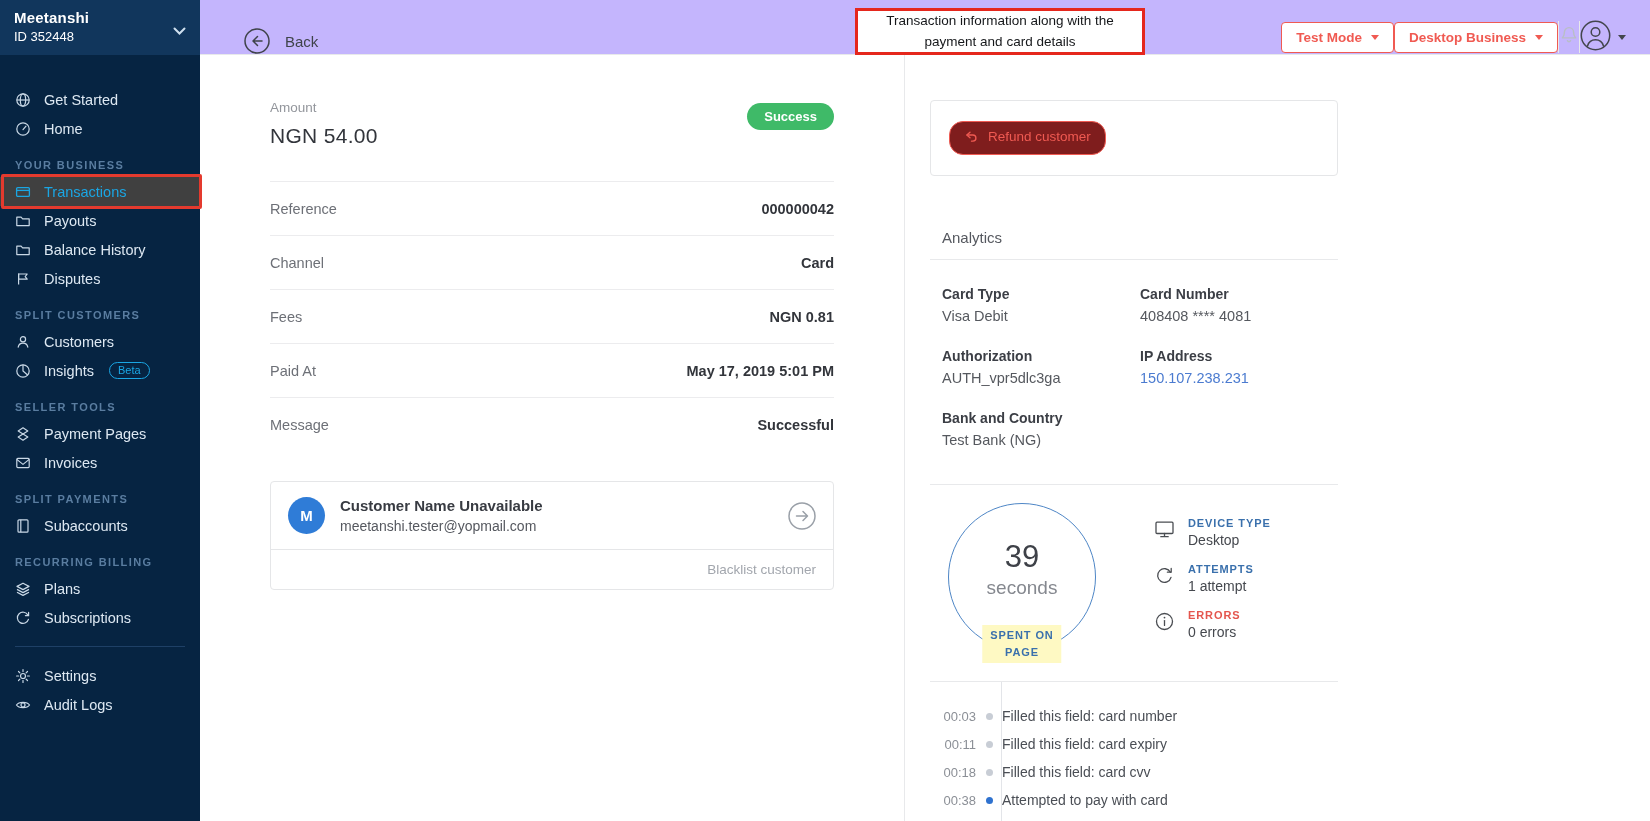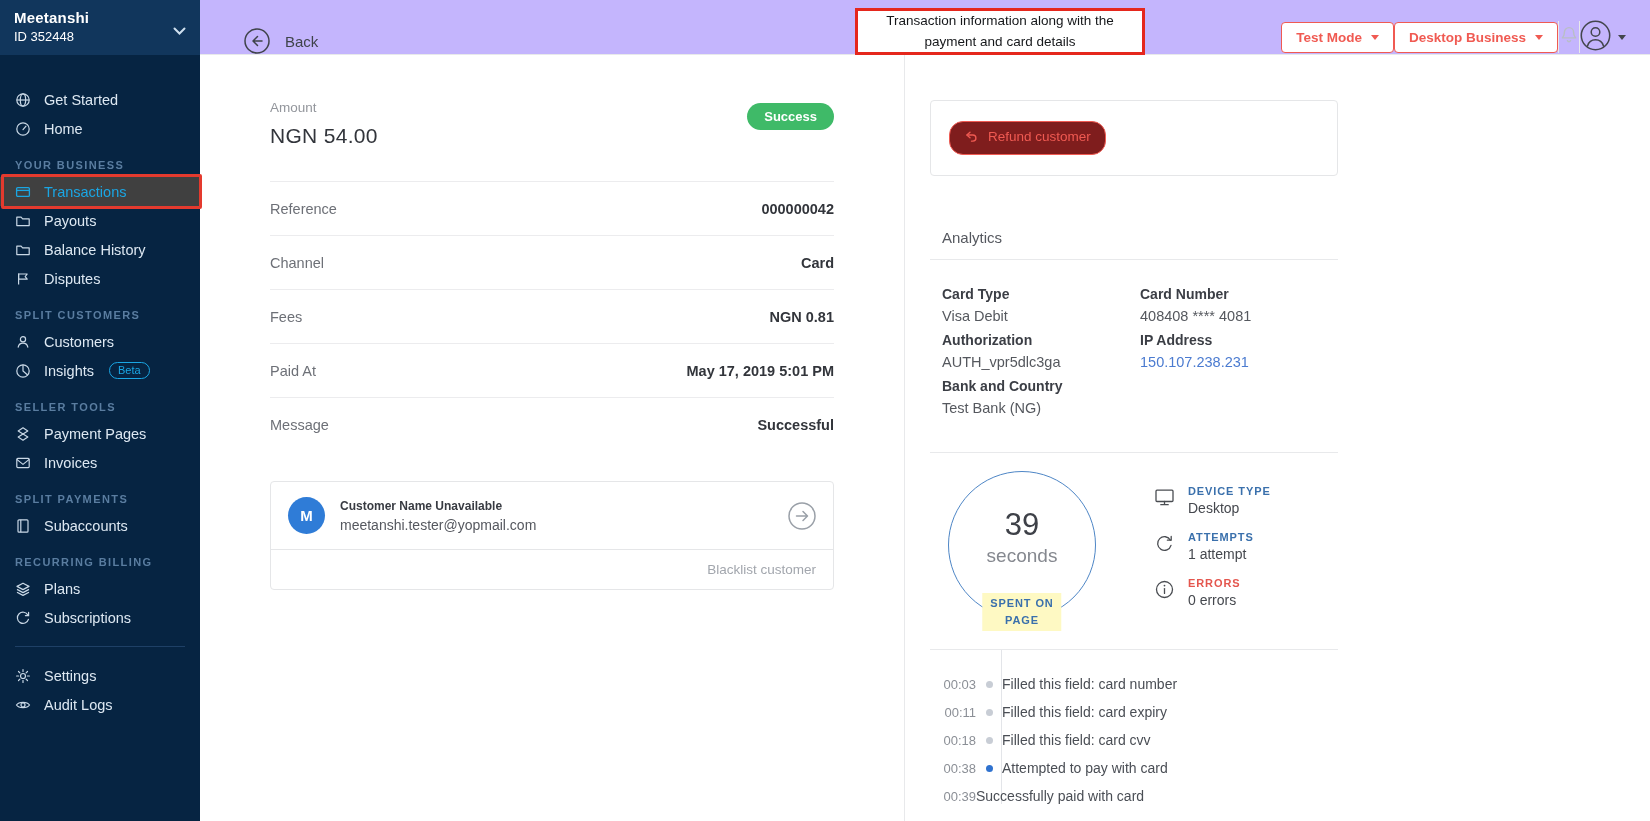--- a/index.html
+++ b/index.html
@@ -47,34 +47,34 @@
   .amount-label { font-size:13.5px; color:#93969c; }
   .amount-value { font-size:21px; color:#32353b; margin-top:9px; letter-spacing:.3px; }
   .status-badge { background:#3fba68; color:#fff; font-size:13px; font-weight:bold; border-radius:14px; padding:6px 17px; margin-top:3px; }
   .kv-rows { margin-top:33px; }
   .kv-row { height:54px; display:flex; justify-content:space-between; align-items:center; border-top:1px solid #ececee; }
   .kv-label { font-size:14.5px; color:#6d7077; }
   .kv-value { font-size:14.5px; font-weight:bold; color:#32353b; }
   .customer-card { margin-top:30px; border:1px solid #e5e6e8; border-radius:4px; }
   .customer-top { display:flex; align-items:center; gap:15px; padding:15px 17px; cursor:pointer; }
   .cust-avatar { width:37px; height:37px; border-radius:50%; background:#2f7cd7; color:#fff; font-size:15px; font-weight:bold; display:flex; align-items:center; justify-content:center; flex:none; }
-  .cust-name { font-size:12px; font-weight:bold; color:#383b42; }
+  .cust-name { font-size:15px; font-weight:bold; color:#383b42; }
   .cust-email { font-size:14px; color:#55585f; margin-top:4px; }
   .cust-arrow { margin-left:auto; width:28px; height:28px; color:#9aa0a8; display:inline-flex; }
   .customer-foot { border-top:1px solid #e5e6e8; padding:10px 17px 11px; text-align:right; }
   .blacklist-link { font-size:13.5px; color:#a2a6ad; cursor:pointer; text-decoration:none; }
 
   
   .ana-col { flex:1; padding:45px 0 0 25px; min-width:0; display:flex; flex-direction:column; }
   .ana-inner { width:408px; }
   .refund-card { border:1px solid #e5e6e8; border-radius:4px; padding:20px 18px; }
   .refund-btn { display:inline-flex; align-items:flex-start; gap:9px; border:1px solid #f05a52; color:#f05a52; background:#7f1d1d; border-radius:14px; padding:7px 14px; font:inherit; font-size:13.5px; cursor:pointer; }
   .refund-btn svg { width:15px; height:15px; }
   .ana-heading { margin-top:53px; padding:0 0 13px 12px; font-size:15px; color:#55585f; border-bottom:1px solid #e8e9eb; }
-  .fields-grid { display:grid; grid-template-columns:1fr 1fr; padding:26px 0 36px 12px; row-gap:8px; }
+  .fields-grid { display:grid; grid-template-columns:1fr 1fr; padding:26px 0 36px 12px; row-gap:24px; }
   .field-label { font-size:14px; font-weight:bold; color:#3b3e45; }
   .field-value { font-size:14.5px; color:#55585e; margin-top:6px; }
   .field-value.link { color:#4b7bd0; cursor:pointer; }
   .spent-section { border-top:1px solid #e8e9eb; display:flex; padding:18px 0 14px 12px; }
   .spent-wrap { position:relative; width:148px; height:152px; margin-left:6px; flex:none; }
   .spent-circle { width:148px; height:148px; border:1.5px solid #4e86c6; border-radius:50%; display:flex; flex-direction:column; align-items:center; padding-top:35px; }
   .spent-value { font-size:31px; color:#3e4148; }
   .spent-unit { font-size:19px; color:#85888f; margin-top:2px; }
   .spent-caption { position:absolute; left:50%; bottom:-8px; transform:translateX(-50%); background:#fef9c3; padding:2px 8px; color:#3a70ac; font-size:11px; font-weight:bold; letter-spacing:.9px; text-align:center; line-height:1.55; white-space:nowrap; }
   .stats { margin-left:58px; margin-top:14px; display:flex; flex-direction:column; gap:15px; }

